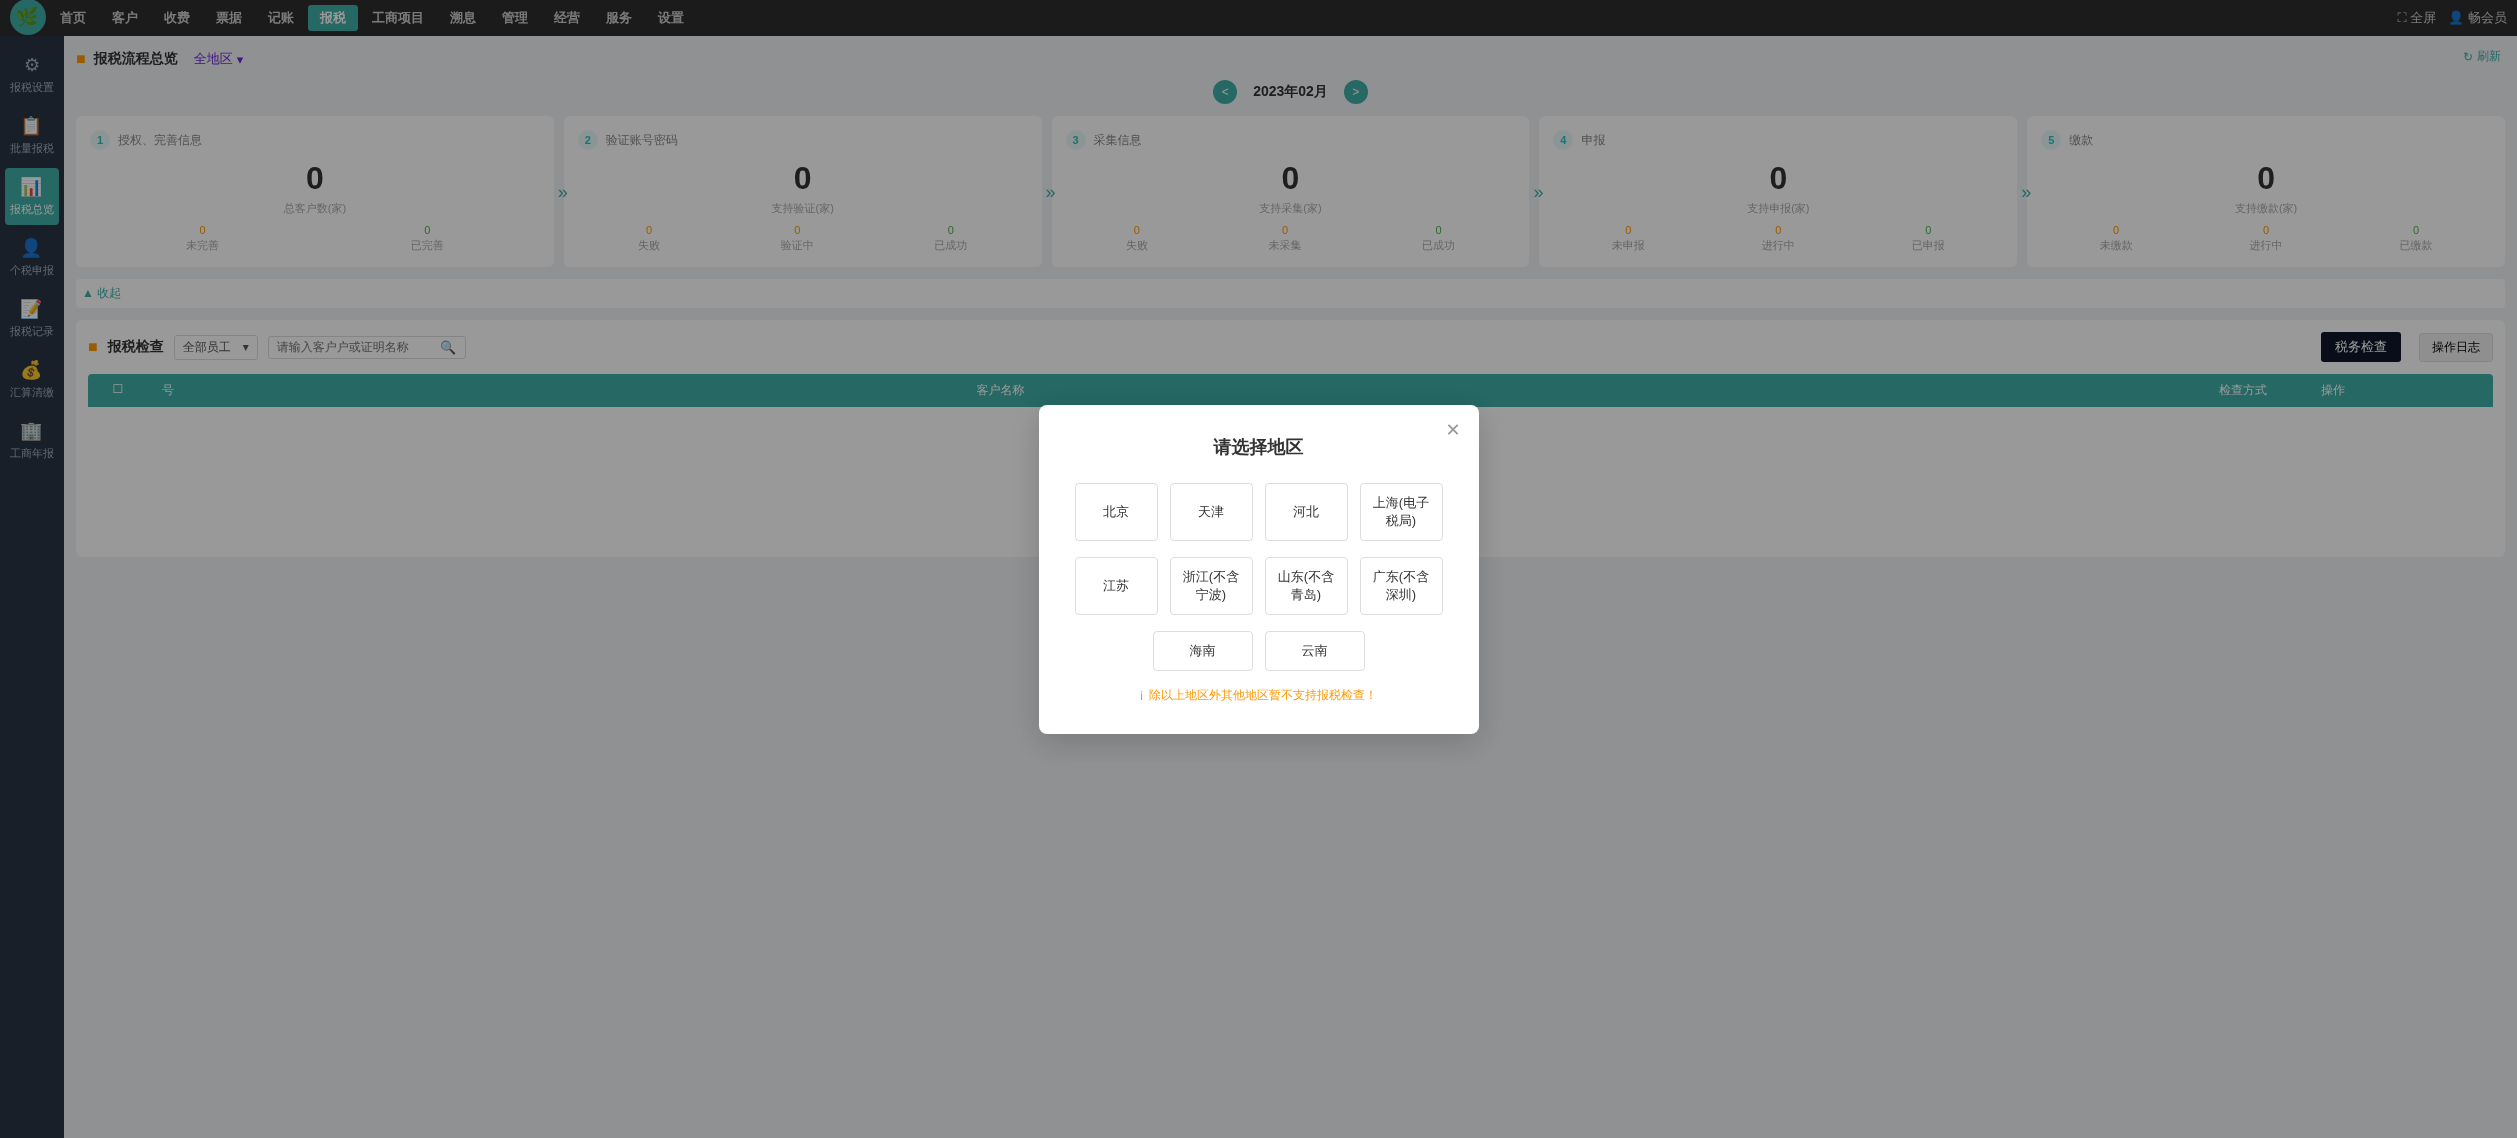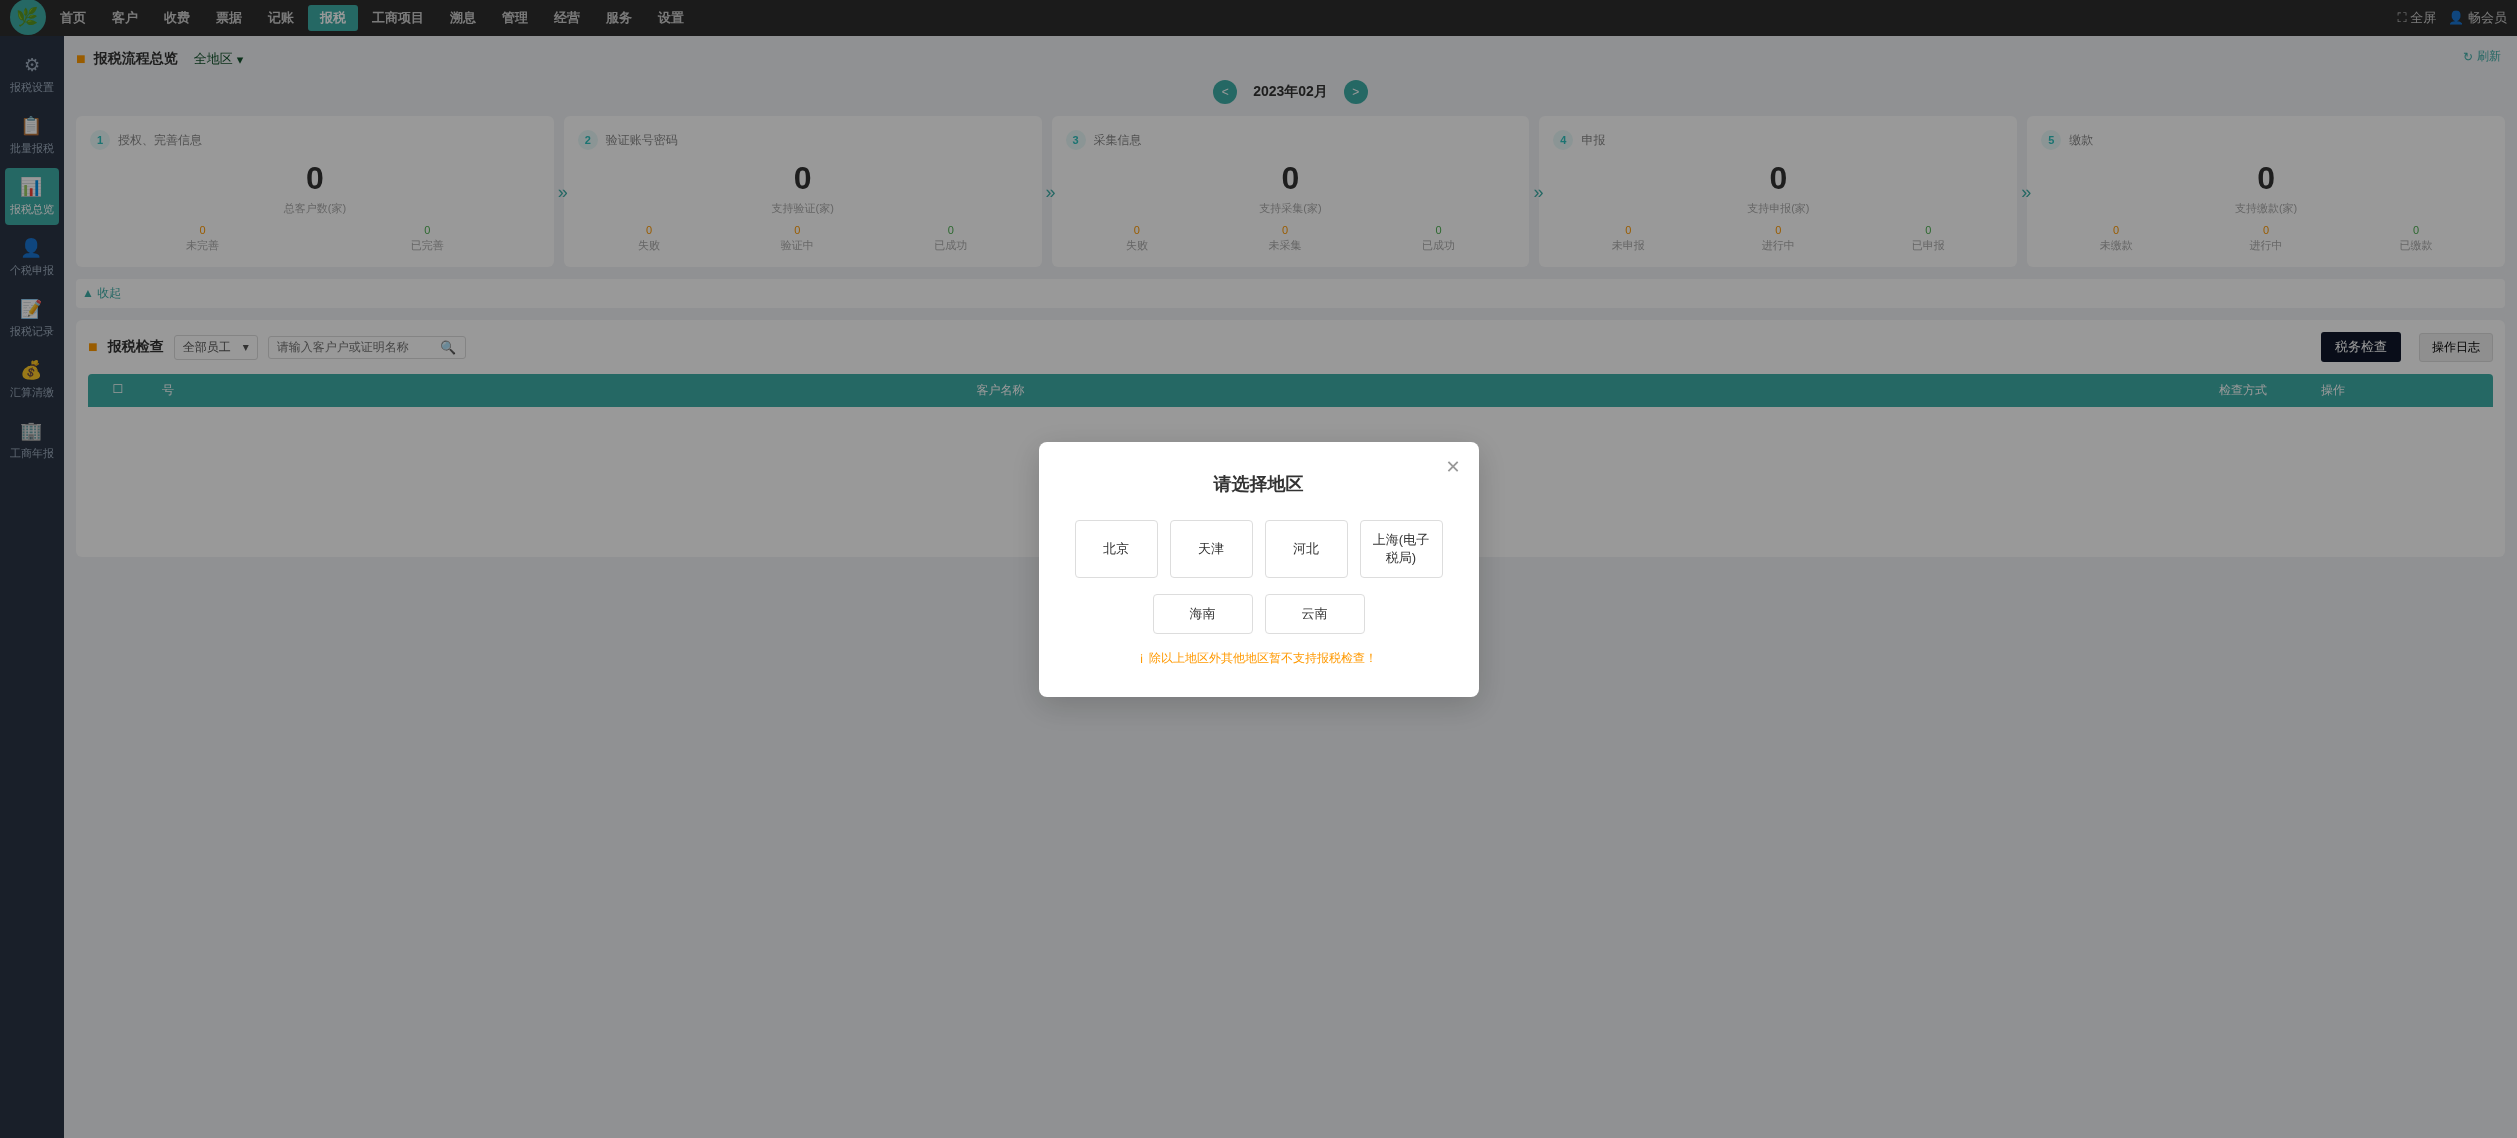--- a/index.html
+++ b/index.html
@@ -70,21 +70,21 @@
       color: #333;
       display: flex;
       align-items: center;
       gap: 6px;
     }
     .orange-dot { color: #f90; font-size: 16px; }
     .region-selector {
       display: flex;
       align-items: center;
       gap: 4px;
-      color: #14532d;
+      color: #6d28d9;
       cursor: pointer;
       font-size: 13px;
       padding: 2px 8px;
       border-radius: 3px;
     }
 
     
     .date-nav {
       display: flex;
       align-items: center;
@@ -569,20 +569,26 @@
     <div class="modal-close">✕</div>
     <div class="modal-title">请选择地区</div>
 
     <div class="region-grid">
       <button class="region-btn">北京</button>
       <button class="region-btn">天津</button>
       <button class="region-btn">河北</button>
       <button class="region-btn">上海(电子税局)</button>
     </div>
 
+    <div class="region-grid-2">
+      <button class="region-btn">江苏</button>
+      <button class="region-btn">浙江(不含宁波)</button>
+      <button class="region-btn">山东(不含青岛)</button>
+      <button class="region-btn">广东(不含深圳)</button>
+    </div>
 
     <div class="region-row-2">
       <button class="region-btn">海南</button>
       <button class="region-btn">云南</button>
     </div>
 
     <div class="modal-warning">
       <span>ℹ</span>
       <span>除以上地区外其他地区暂不支持报税检查！</span>
     </div>

